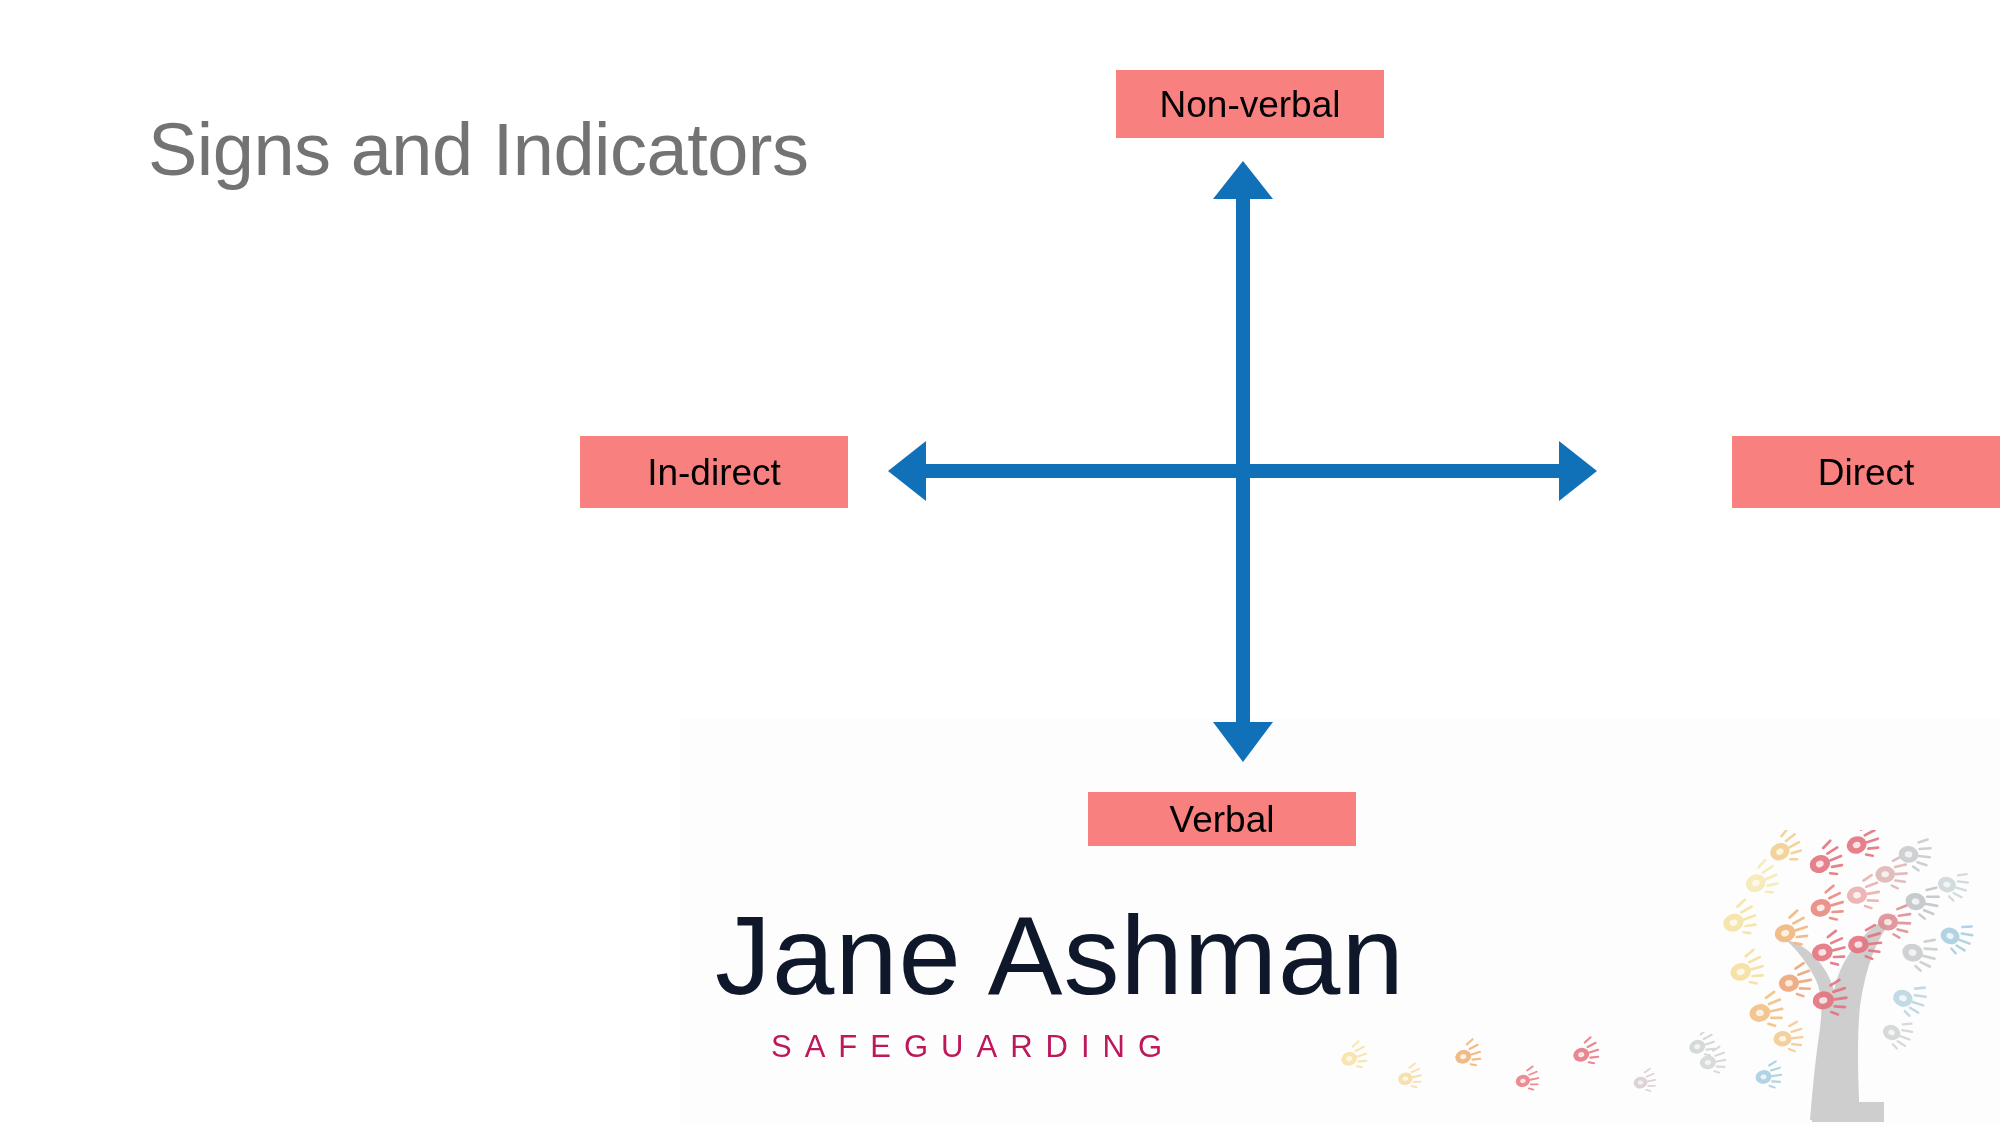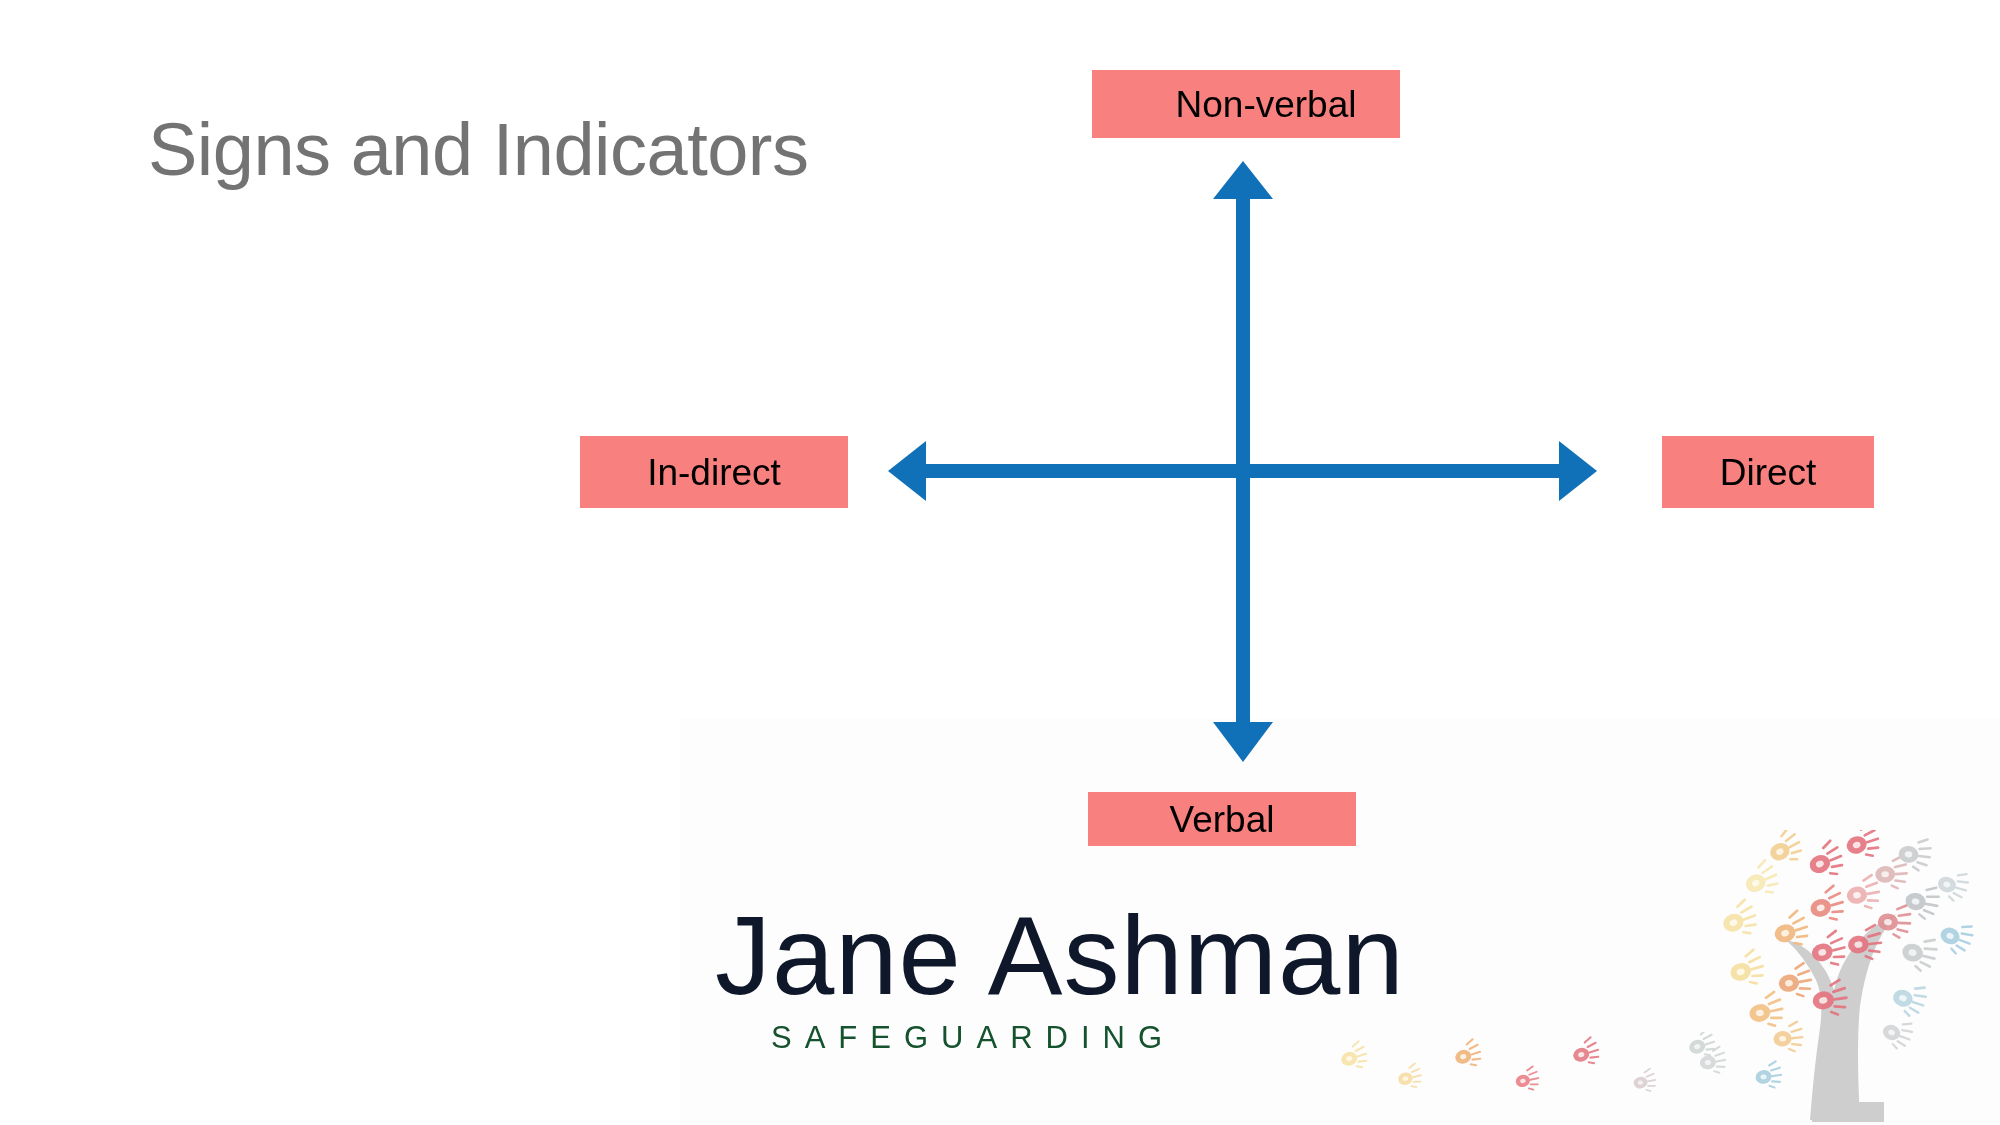--- a/index.html
+++ b/index.html
@@ -55,46 +55,46 @@
     position: absolute;
     background: #f8807f;
     color: #000000;
     display: flex;
     align-items: center;
     justify-content: center;
     font-size: 37px;
     line-height: 1;
     white-space: nowrap;
   }
-  .label-nonverbal { left: 1092px; top: 70px;  width: 268px; height: 68px; padding-left: 40px; }
+  .label-nonverbal { left: 1116px; top: 70px;  width: 268px; height: 68px; }
   .label-indirect  { left: 580px;  top: 436px; width: 268px; height: 72px; }
-  .label-direct    { left: 1662px; top: 436px; width: 212px; height: 72px; }
+  .label-direct    { left: 1732px; top: 436px; width: 268px; height: 72px; }
   .label-verbal    { left: 1088px; top: 792px; width: 268px; height: 54px; }
 
   
   .logo-block {
     position: absolute;
     left: 715px;
     top: 900px;
     width: 660px;
   }
   .logo-wordmark {
     font-size: 112px;
     line-height: 1;
     color: #0f172a;
     font-weight: 300;
     white-space: nowrap;
     letter-spacing: 1px;
   }
   .logo-tagline {
-    margin-top: 10px;
+    margin-top: 19px;
     margin-left: 56px;
     font-size: 31px;
     line-height: 1;
-    color: #14532d;
+    color: #be185d;
     letter-spacing: 13px;
     white-space: nowrap;
   }
   .logo-handrow {
     position: absolute;
     left: 1330px;
     top: 1032px;
     width: 420px;
     height: 80px;
   }

